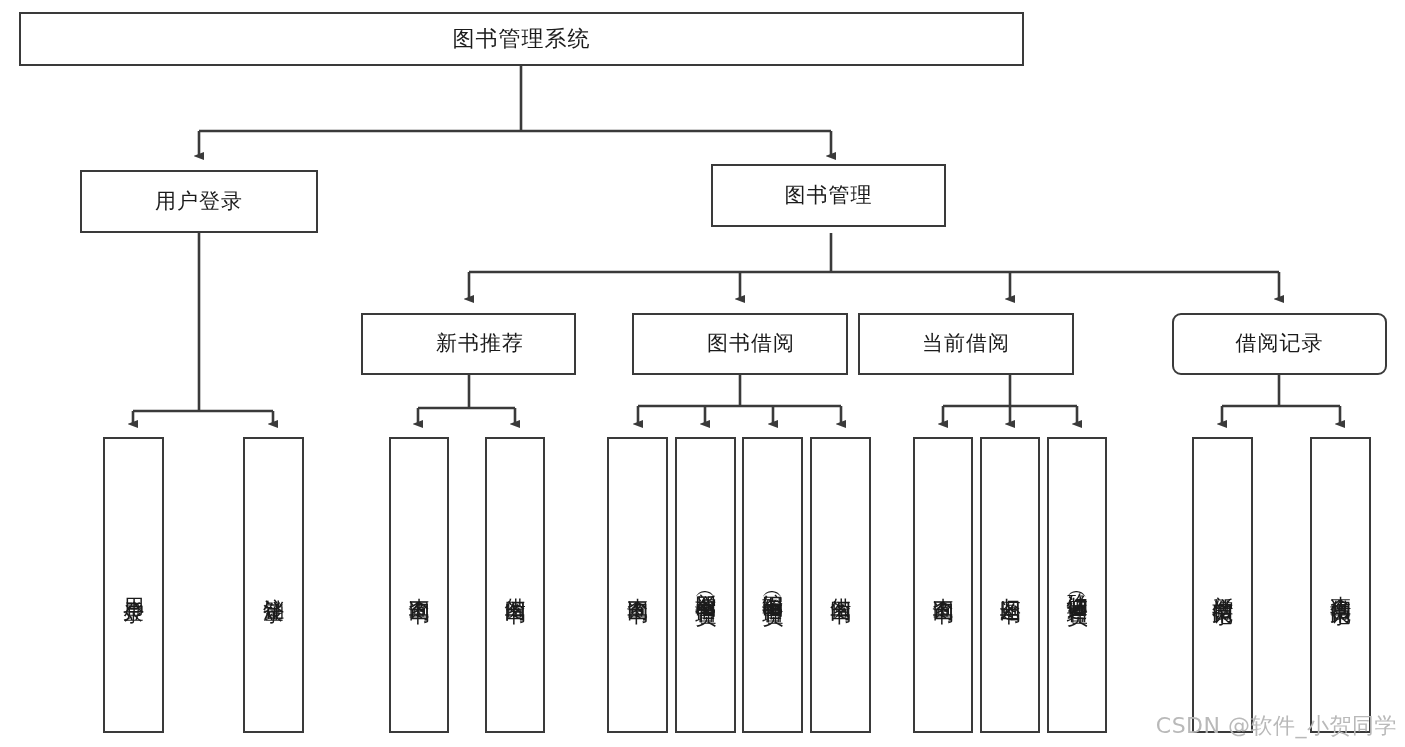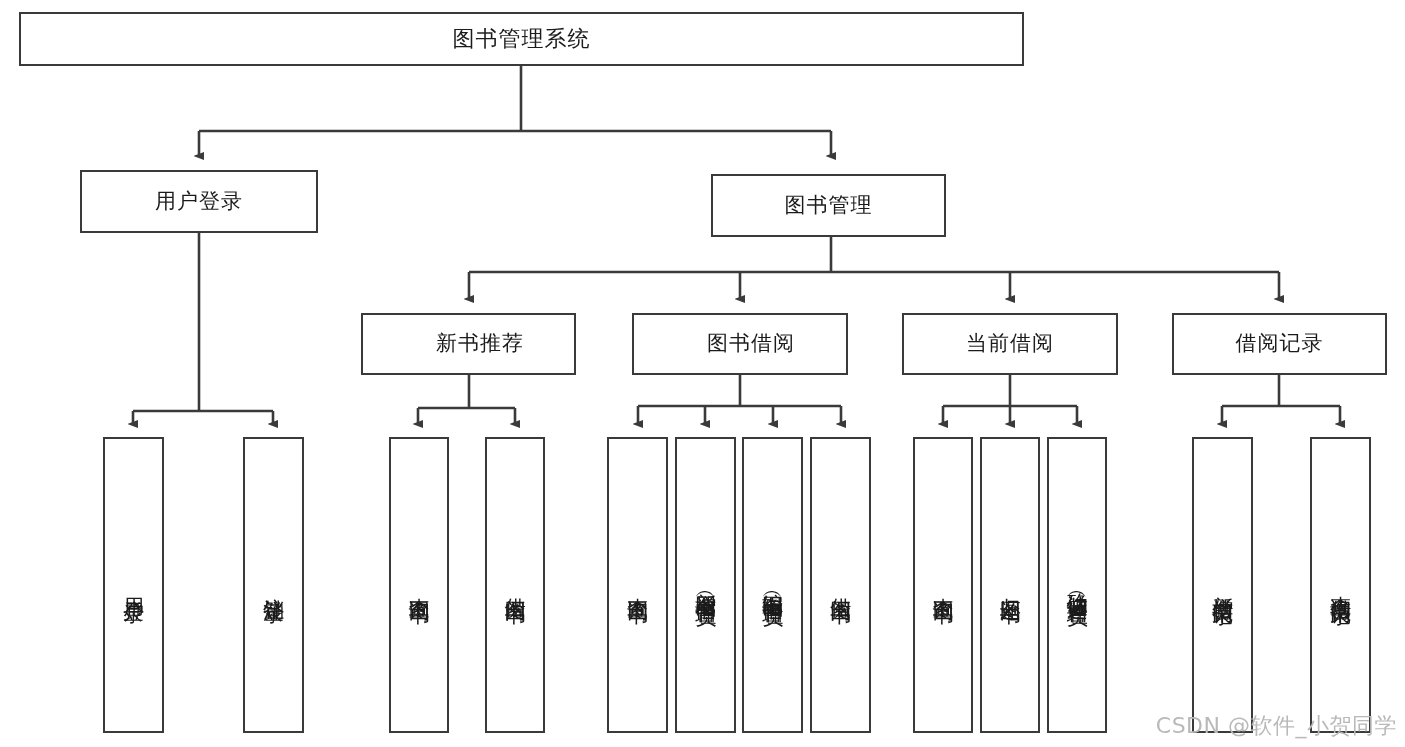--- a/index.html
+++ b/index.html
@@ -124,34 +124,34 @@
     </g>
   </svg>
 
   <div class="node node-h node-root" style="left:19px; top:12px; width:1005px; height:54px;">
     <span>图书管理系统</span>
   </div>
 
   <div class="node node-h" style="left:80px; top:170px; width:238px; height:63px;">
     <span>用户登录</span>
   </div>
-  <div class="node node-h" style="left:711px; top:174px; width:235px; height:63px;">
+  <div class="node node-h" style="left:711px; top:164px; width:235px; height:63px;">
     <span>图书管理</span>
   </div>
 
   <div class="node node-h" style="left:361px; top:313px; width:215px; height:62px;padding-left:23px;">
     <span>新书推荐</span>
   </div>
   <div class="node node-h" style="left:632px; top:313px; width:216px; height:62px;padding-left:22px;">
     <span>图书借阅</span>
   </div>
-  <div class="node node-h" style="left:902px; top:313px; width:216px; height:62px;">
+  <div class="node node-h" style="left:858px; top:313px; width:216px; height:62px;">
     <span>当前借阅</span>
   </div>
-  <div class="node node-h" style="left:1172px; top:313px; width:215px; height:62px;">
+  <div class="node node-h" style="left:1172px; top:313px; width:215px; height:62px;border-radius:9px;">
     <span>借阅记录</span>
   </div>
 
   <div class="node node-v" style="left:103px; top:437px; width:61px; height:296px;">
     <span class="vtext">用户登录</span>
   </div>
   <div class="node node-v" style="left:243px; top:437px; width:61px; height:296px;">
     <span class="vtext">注销登录</span>
   </div>
 

